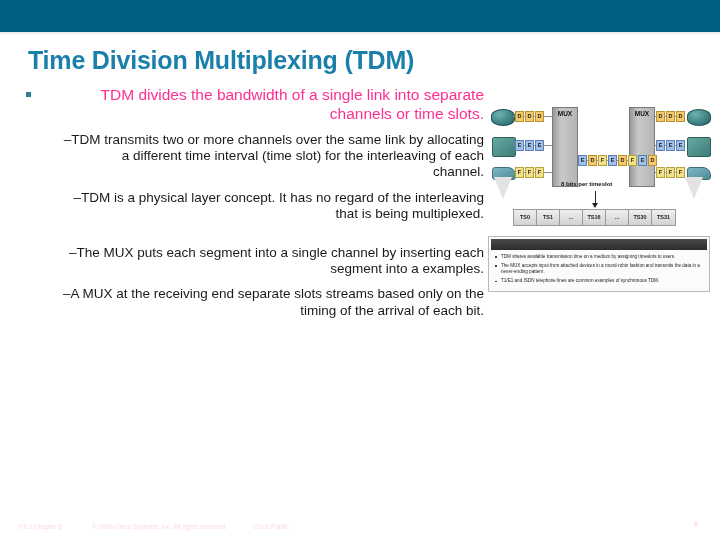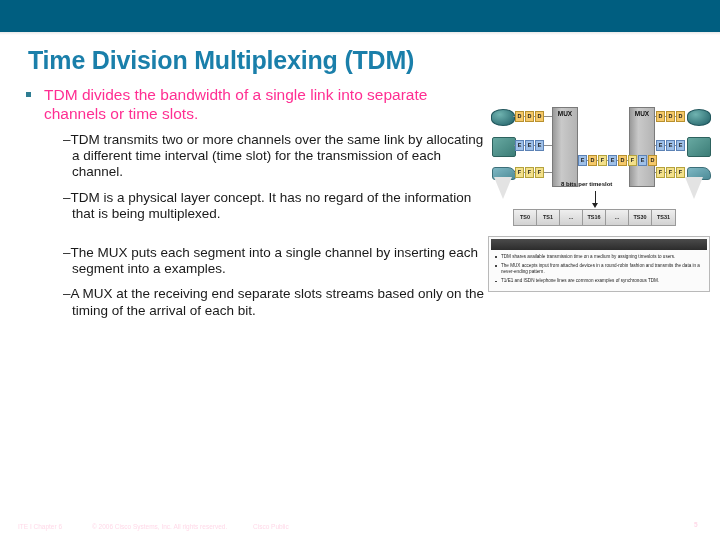--- a/index.html
+++ b/index.html
@@ -43,20 +43,21 @@
     font-weight: bold;
     color: #1a7faa;
     letter-spacing: -0.2px;
     white-space: nowrap;
   }
   .body-col {
     position: absolute;
     left: 22px;
     top: 86px;
     width: 462px;
+    text-align: right;
   }
   .bullet-l1 {
     position: relative;
     padding-left: 22px;
     font-size: 15.5px;
     line-height: 18.5px;
     margin-bottom: 4px;
   }
   .bullet-l1 .sq {
     position: absolute;
@@ -270,22 +271,22 @@
 
   <div class="slide-title">Time Division Multiplexing (TDM)</div>
 
   <div class="body-col">
 
     <div class="bullet-l1 c-pink">
       <span class="sq"></span>
       <span>TDM divides the bandwidth of a single link into separate channels or time slots.</span>
     </div>
 
-    <div class="bullet-l2 c-dark">–TDM transmits two or more channels over the same link by allocating a different time interval (time slot) for the transmission of each channel.</div>
-    <div class="bullet-l2 c-dark">–TDM is a physical layer concept. It has no regard of the information that is being multiplexed.</div>
+    <div class="bullet-l2 c-dark">–TDM transmits two or more channels over the same link by allocating a different time interval (time slot) for the interleaving of each channel.</div>
+    <div class="bullet-l2 c-dark">–TDM is a physical layer concept. It has no regard of the interleaving that is being multiplexed.</div>
 
     <div class="gap-md"></div>
 
 
     <div class="bullet-l2 c-dark">–The MUX puts each segment into a single channel by inserting each segment into a examples.</div>
     <div class="bullet-l2 c-dark">–A MUX at the receiving end separate slots streams based only on the timing of the arrival of each bit.</div>
 
   </div>
 
   <div class="figure">

